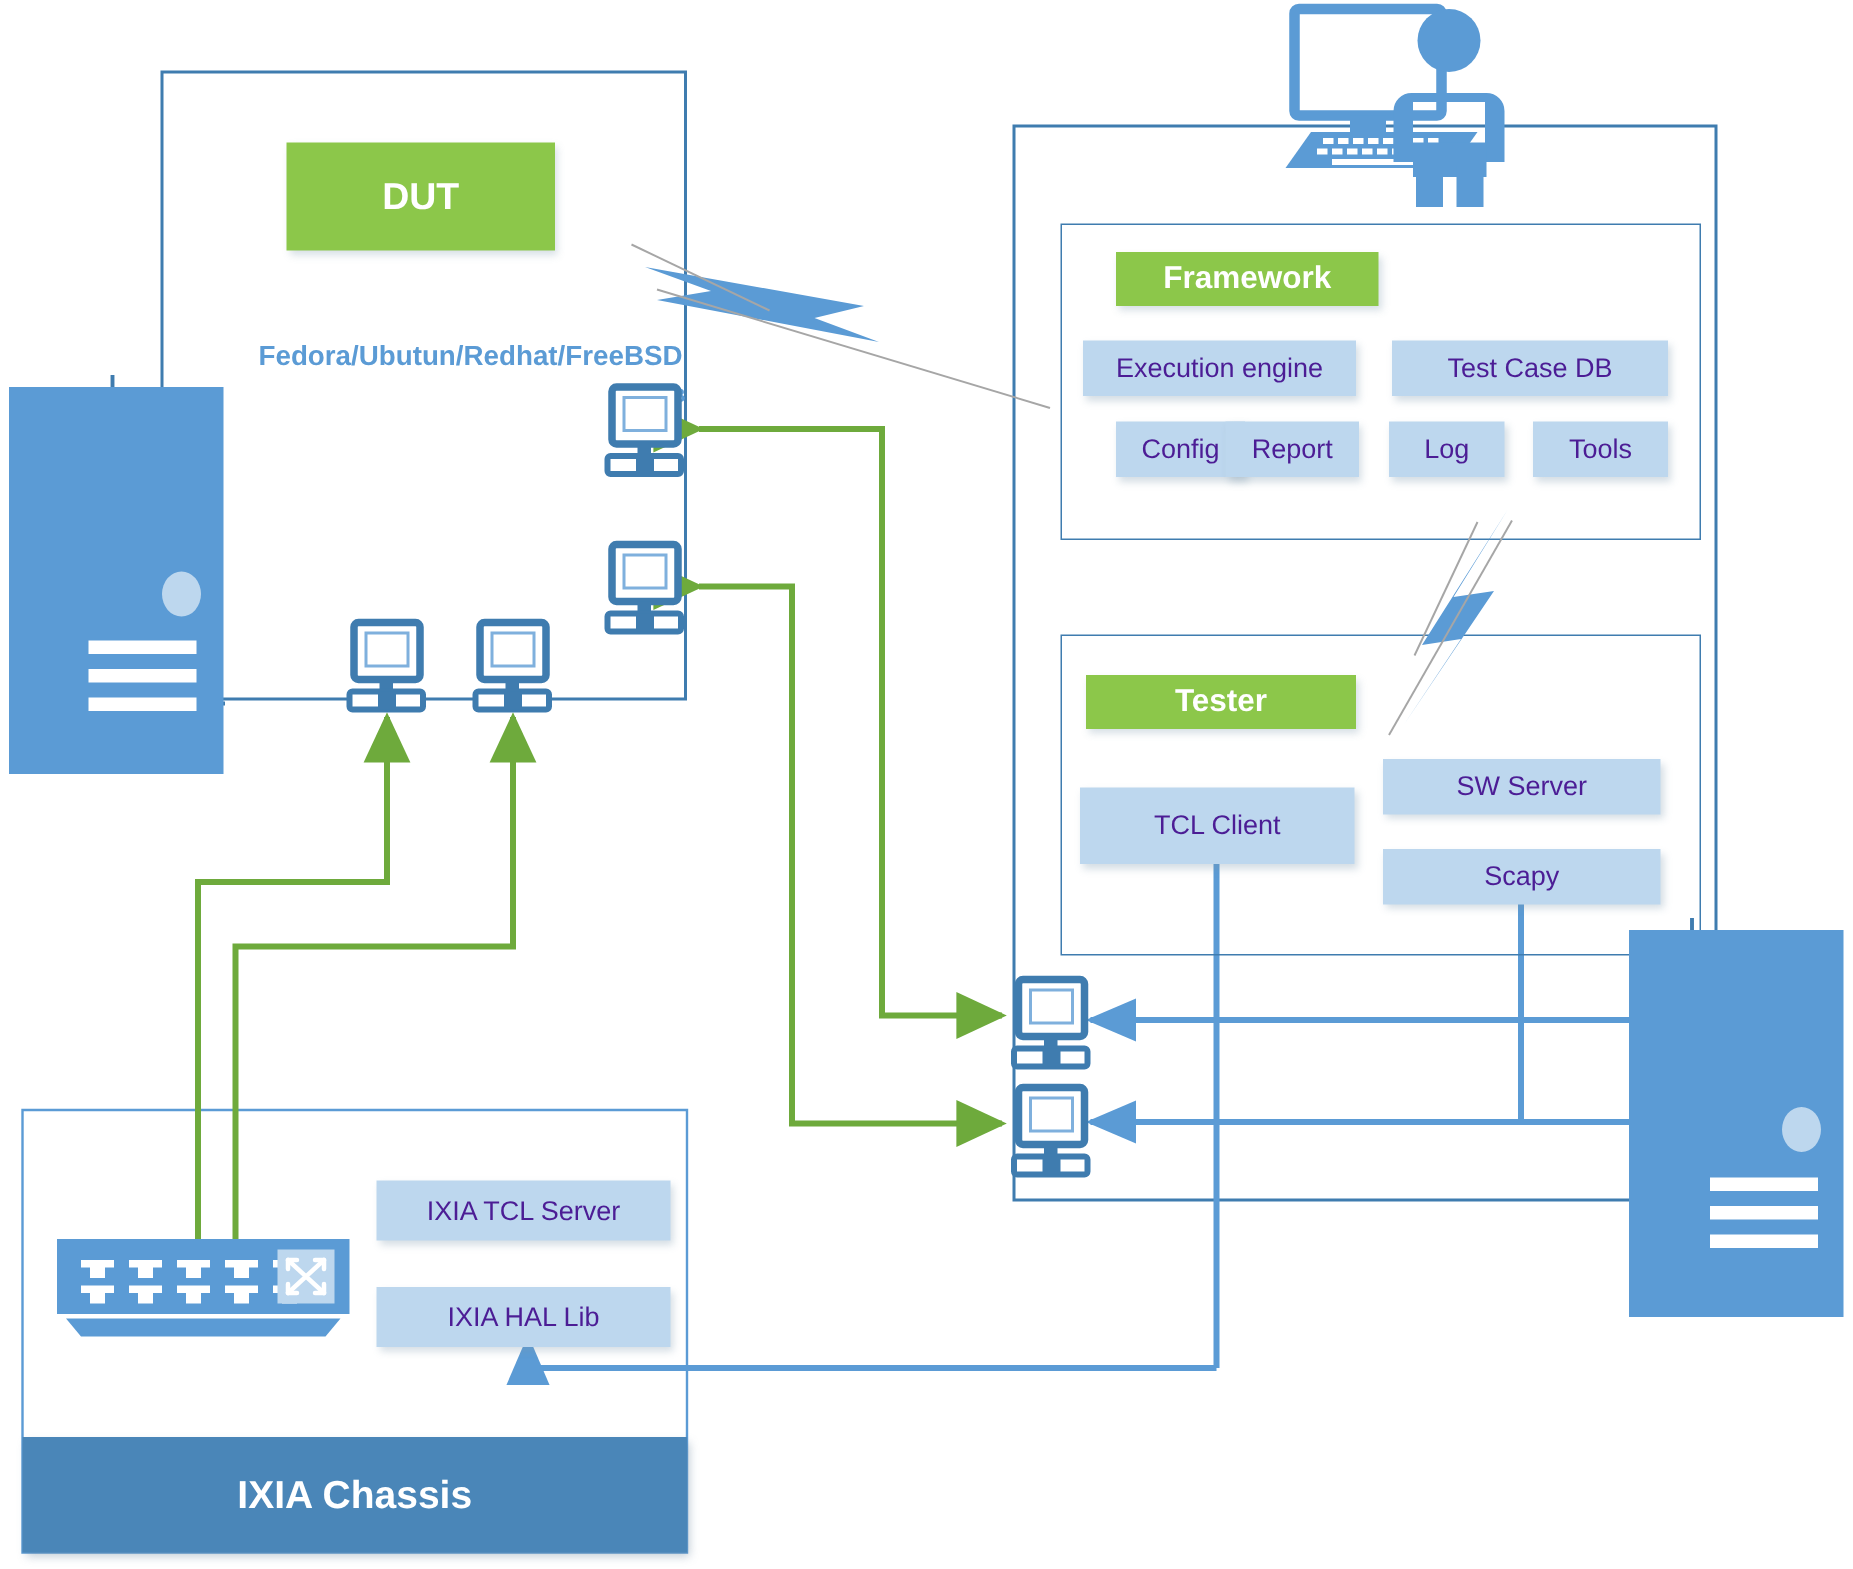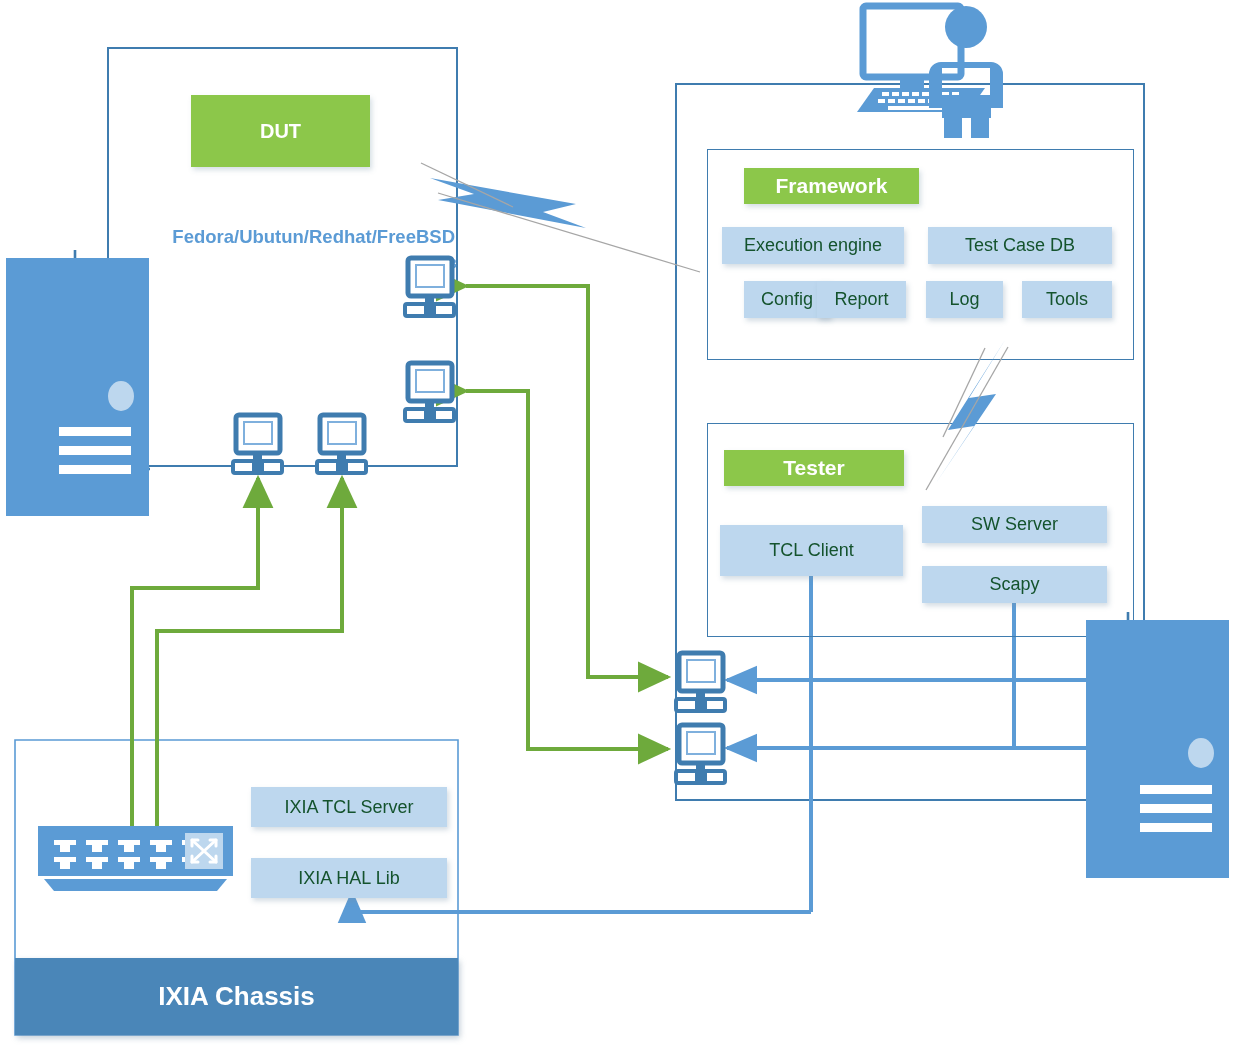--- a/index.html
+++ b/index.html
@@ -10,21 +10,21 @@
   
   .frame{position:absolute;border:2px solid #3f7caf;background:transparent;}
   .frame.thin{border-width:1.6px;}
 
   
   .chip-green{position:absolute;background:#8CC74A;color:#ffffff;
       font-weight:bold;display:flex;align-items:center;justify-content:center;
       box-shadow:2px 3px 5px rgba(120,150,170,.30);}
 
   
-  .chip-blue{position:absolute;background:#BDD7EE;color:#14532d;
+  .chip-blue{position:absolute;background:#BDD7EE;color:#4c1d95;
       display:flex;align-items:center;justify-content:center;
       box-shadow:2px 3px 5px rgba(120,150,170,.32);}
 
   
   .bar-dark{position:absolute;background:#4a86b8;color:#fff;font-weight:bold;
       display:flex;align-items:center;justify-content:center;
       box-shadow:2px 3px 6px rgba(100,130,155,.40);}
 
   
   .txt-blue{position:absolute;color:#5b9bd5;font-weight:bold;text-align:right;}
@@ -93,21 +93,21 @@
 
       <path d="M1014,600 L1014,680 L727,680" marker-end="url(#bArrow)"></path>
 
       <path d="M1014,680 L1014,748 L727,748" marker-end="url(#bArrow)"></path>
 
       <path d="M1086,680 L1014,680"></path>
       <path d="M1086,748 L1014,748"></path>
     </g>
   </svg>
 
-  <div class="chip-green" style="left:191px;top:95px;width:179px;height:72px;font-size:20px;">
+  <div class="chip-green" style="left:191px;top:95px;width:179px;height:72px;font-size:25px;">
     <span>DUT</span>
   </div>
 
   <div class="txt-blue" style="left:110px;top:226px;width:345px;font-size:18.5px;">Fedora/Ubutun/Redhat/FreeBSD</div>
   <div class="txt-blue" style="left:112px;top:256px;width:345px;font-size:13px;">CRB</div>
 
   <div class="frame thin" style="left:707px;top:149px;width:425px;height:209px;"></div>
 
   <div class="chip-green" style="left:723px;top:168px;width:175px;height:36px;font-size:21px;margin-left:21px;">
     <span>Framework</span>

